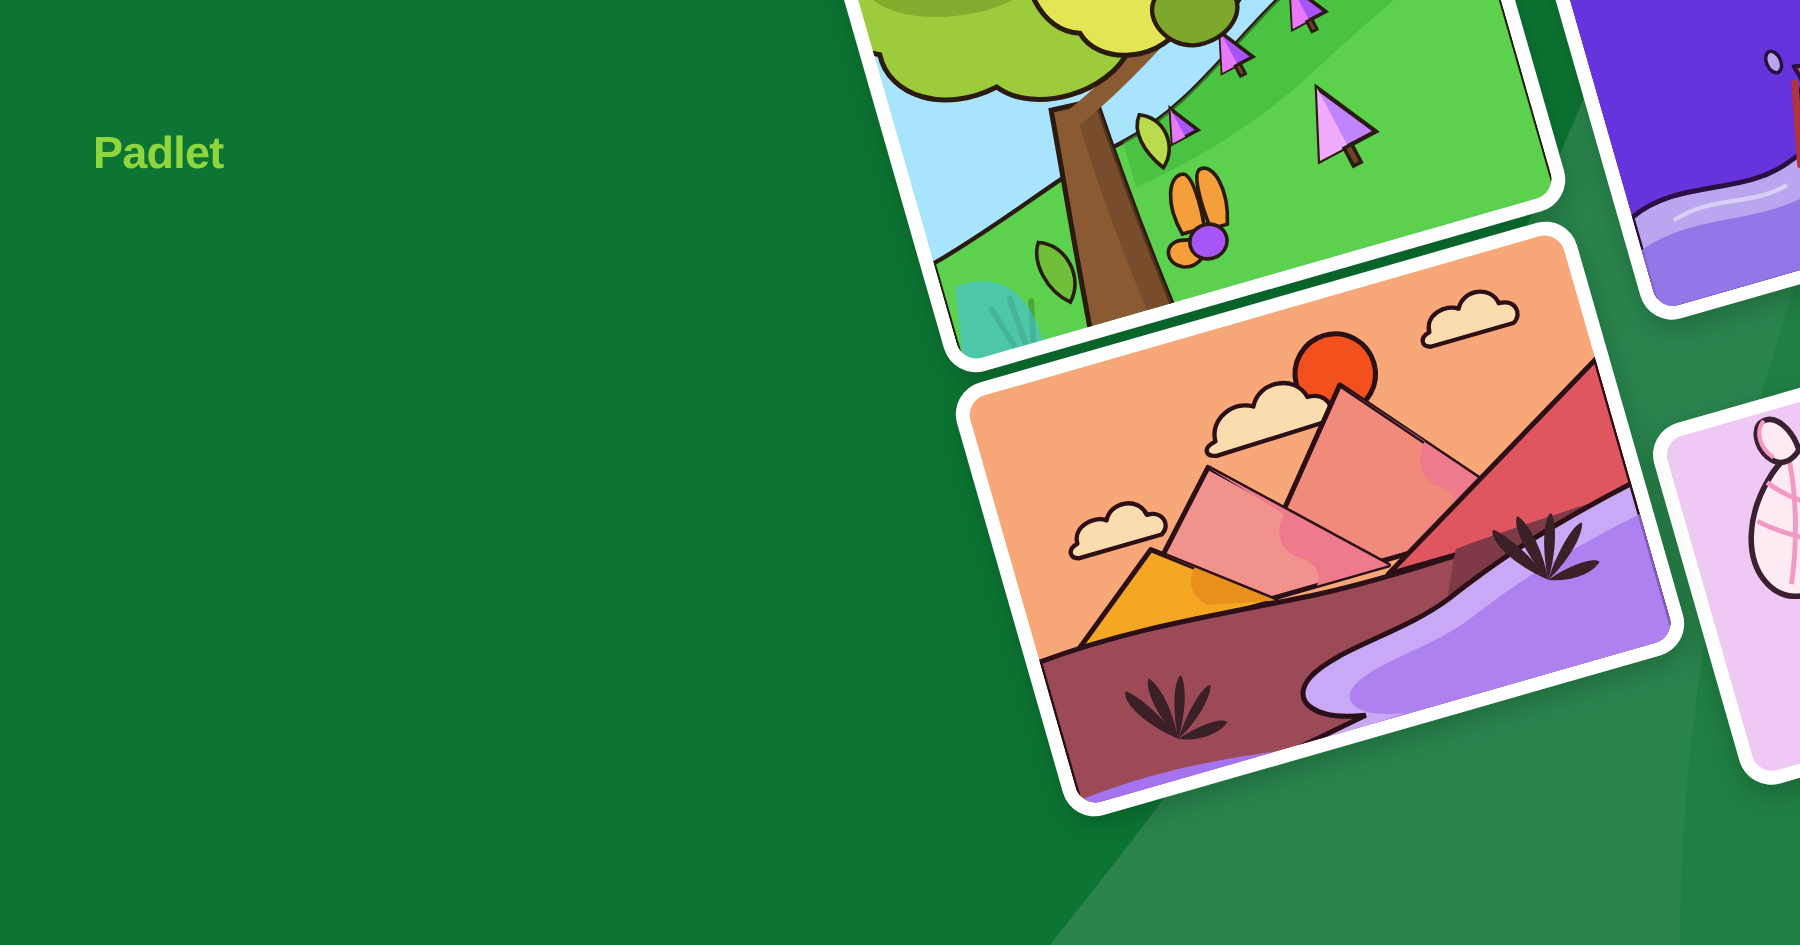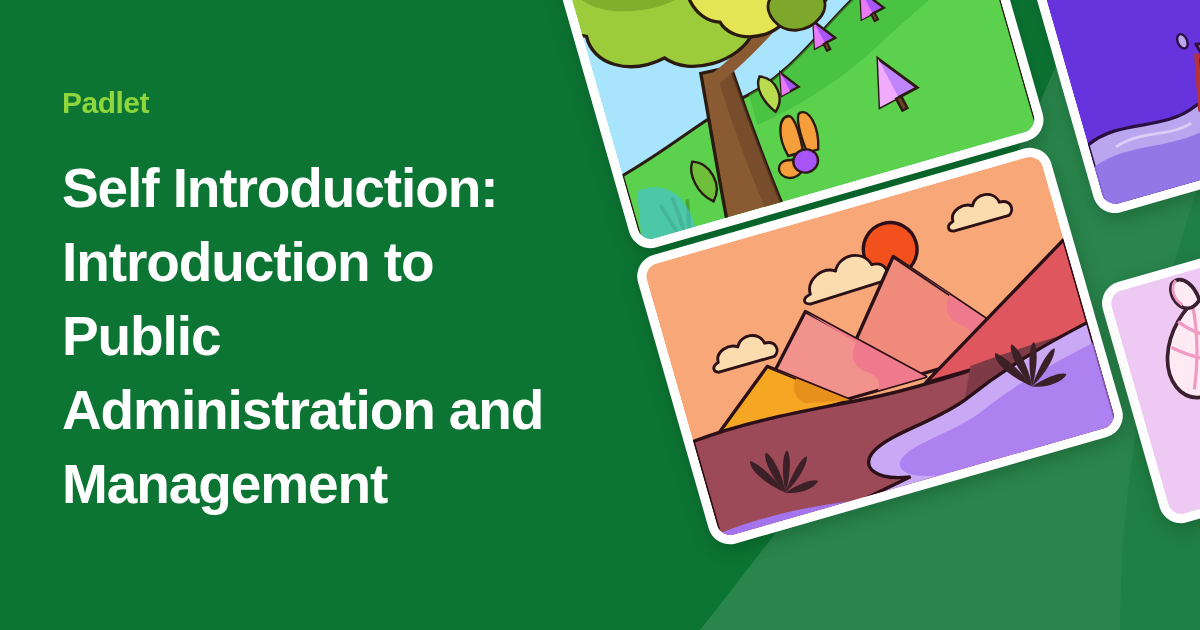--- a/index.html
+++ b/index.html
@@ -105,21 +105,20 @@
     <svg class="bg-svg" viewBox="0 0 1200 630" preserveAspectRatio="none">
       <rect x="0" y="0" width="1200" height="630" fill="#0c7533"></rect>
       <path d="M 1200 0 L 1200 630 L 700 630 C 860 430 1010 210 1080 0 Z" fill="#2e8750" opacity="0.88"></path>
       <path d="M 1120 630 L 1200 630 L 1200 180 C 1150 330 1120 470 1120 630 Z" fill="#0c7533" opacity="0.55"></path>
       <path d="M 1200 630 L 900 630 C 980 470 1060 300 1110 140 L 1200 60 Z" fill="#2e8750" opacity="0.35"></path>
     </svg>
   </div>
 
   <div class="text-col">
     <div class="brand">Padlet</div>
-    <h1 class="headline">Self Introduction: Introduction to Public Administration and Management</h1>
   </div>
 
   <div class="card" id="card-forest">
     <div class="art">
       <svg viewBox="0 0 430 305" preserveAspectRatio="xMidYMid slice">
         <rect x="0" y="0" width="430" height="305" fill="#a8e4fb"></rect>
 
         <path d="M0 230 C 60 215 100 195 150 185 C 215 172 260 120 330 98 C 375 84 405 80 430 78 L430 305 L0 305 Z" fill="#5bd14e" stroke="#2b1a10" stroke-width="3"></path>
         <path d="M150 185 C 215 172 260 120 330 98 C 375 84 405 80 430 78 L430 120 C 390 124 340 150 290 175 C 240 200 190 212 150 218 Z" fill="#3cb83a" opacity="0.55"></path>
 

